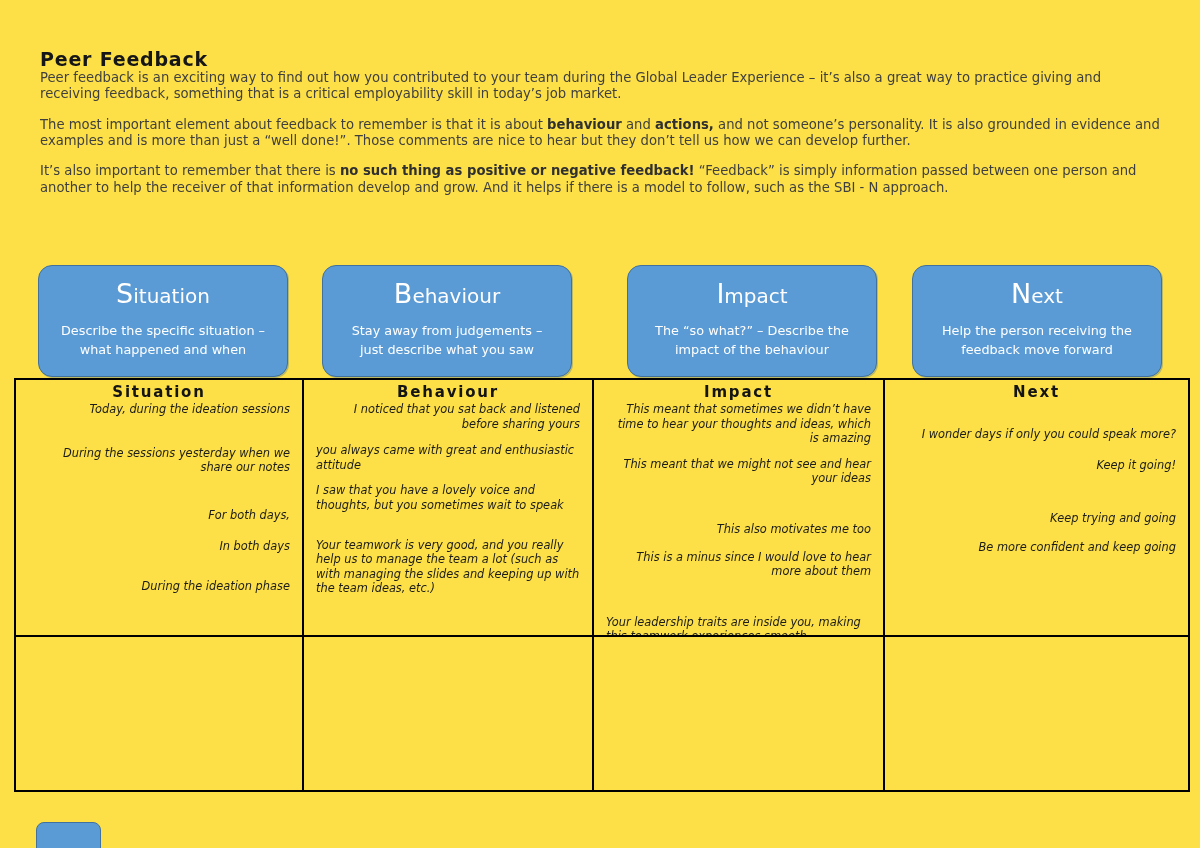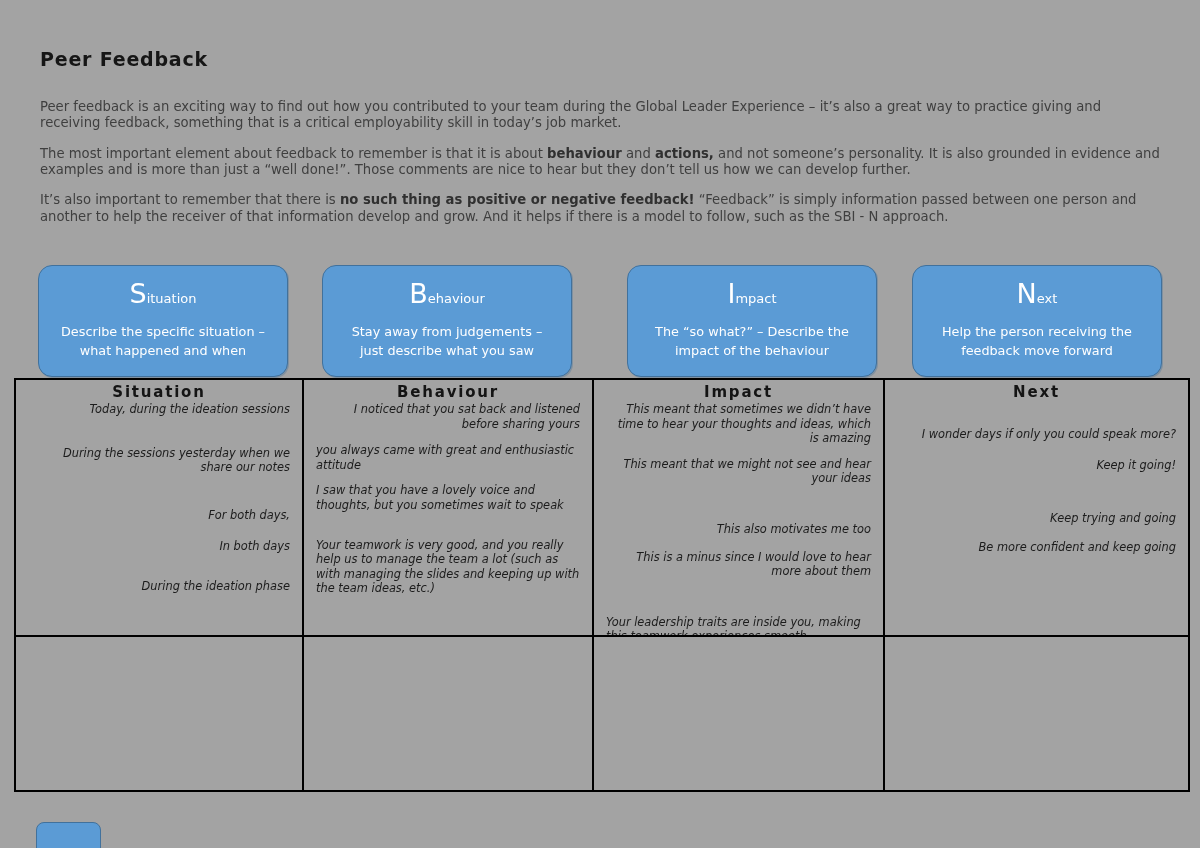--- a/index.html
+++ b/index.html
@@ -1,36 +1,36 @@
 <!DOCTYPE html>
 <html><head>
 <meta charset="utf-8">
 <style>
   html, body { margin: 0; padding: 0; background: #ffffff; }
   .doc {
     position: relative;
     width: 1200px;
     height: 848px;
-    background: #a3a3a3;
+    background: #fde047;
     overflow: hidden;
     font-family: "DejaVu Sans", "Liberation Sans", sans-serif;
     color: #3d3d3d;
   }
   .page-title {
     position: absolute;
     left: 40px; top: 48px;
     margin: 0;
     font-size: 19px;
     font-weight: bold;
     letter-spacing: 0.8px;
     color: #161616;
   }
   .intro {
     position: absolute;
-    left: 40px; top: 99px;
+    left: 40px; top: 70px;
     width: 1122px;
     font-size: 13.2px;
     line-height: 1.24;
     color: #3f3f3f;
   }
   .intro p { margin: 0 0 14px 0; }
   .intro b { color: #303030; }
 
   .boxes {
     position: absolute;
@@ -48,21 +48,21 @@
     color: #ffffff;
     text-align: center;
     padding: 13px 20px 0 20px;
     box-shadow: 1px 1px 0 rgba(65,113,156,0.35);
   }
   .sbi-box.gap-a { margin-right: 34px; }
   .sbi-box.gap-b { margin-right: 55px; }
   .sbi-box.gap-c { margin-right: 35px; }
   .box-title { line-height: 30px; margin-bottom: 8px; white-space: nowrap; }
   .box-title .big  { font-size: 27px; }
-  .box-title .rest { font-size: 13px; }
+  .box-title .rest { font-size: 20px; }
   .box-desc { font-size: 12.8px; line-height: 1.5; }
 
   .sbi-table {
     position: absolute;
     left: 14px; top: 378px;
     width: 1172px;
     box-sizing: content-box;
     border: 2px solid #000000;
     display: grid;
     grid-template-columns: 288px 290px 291px 303px;

